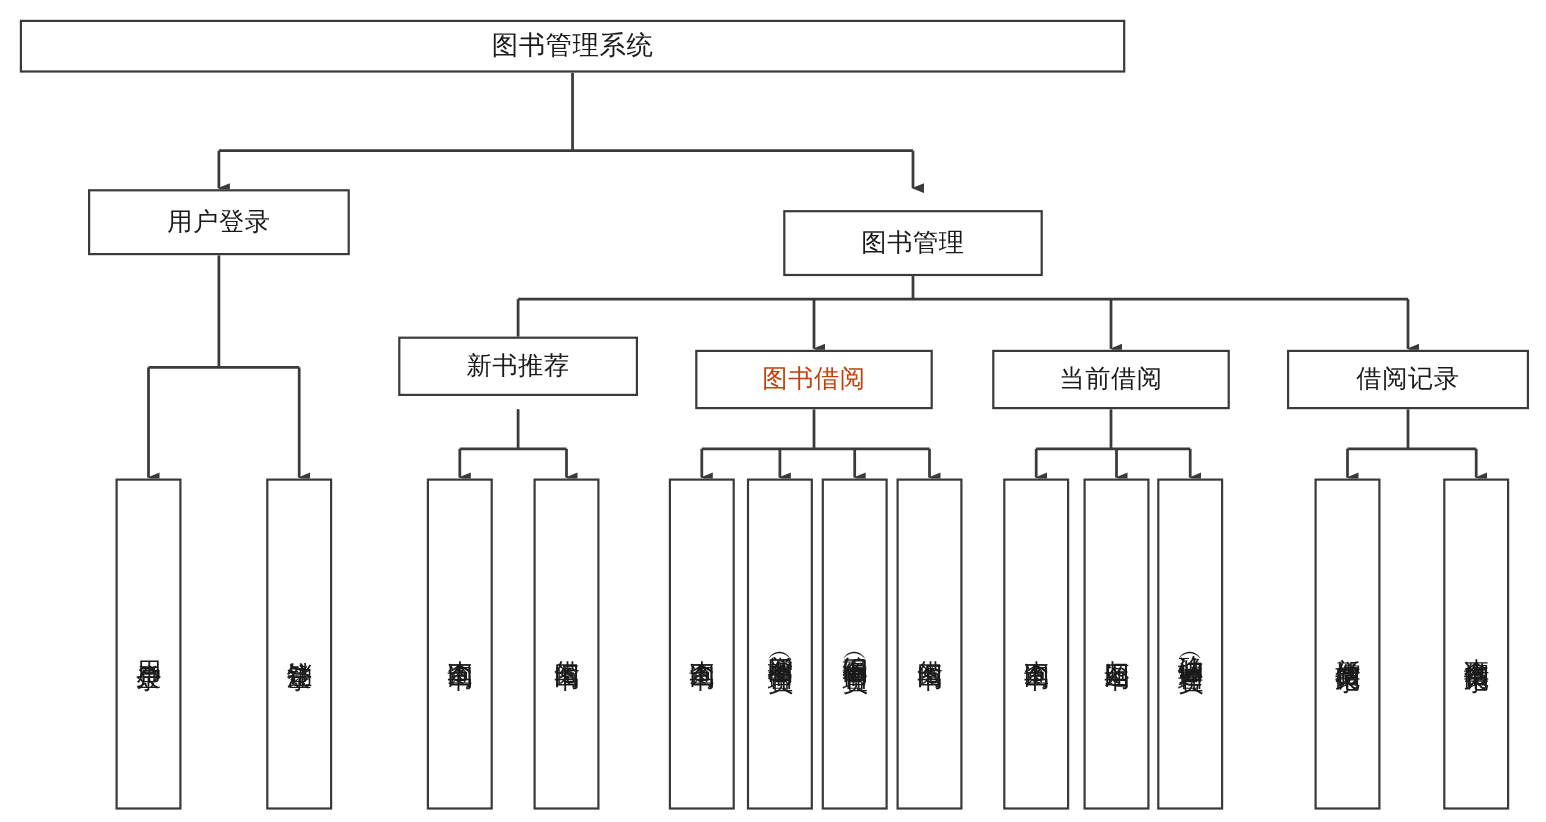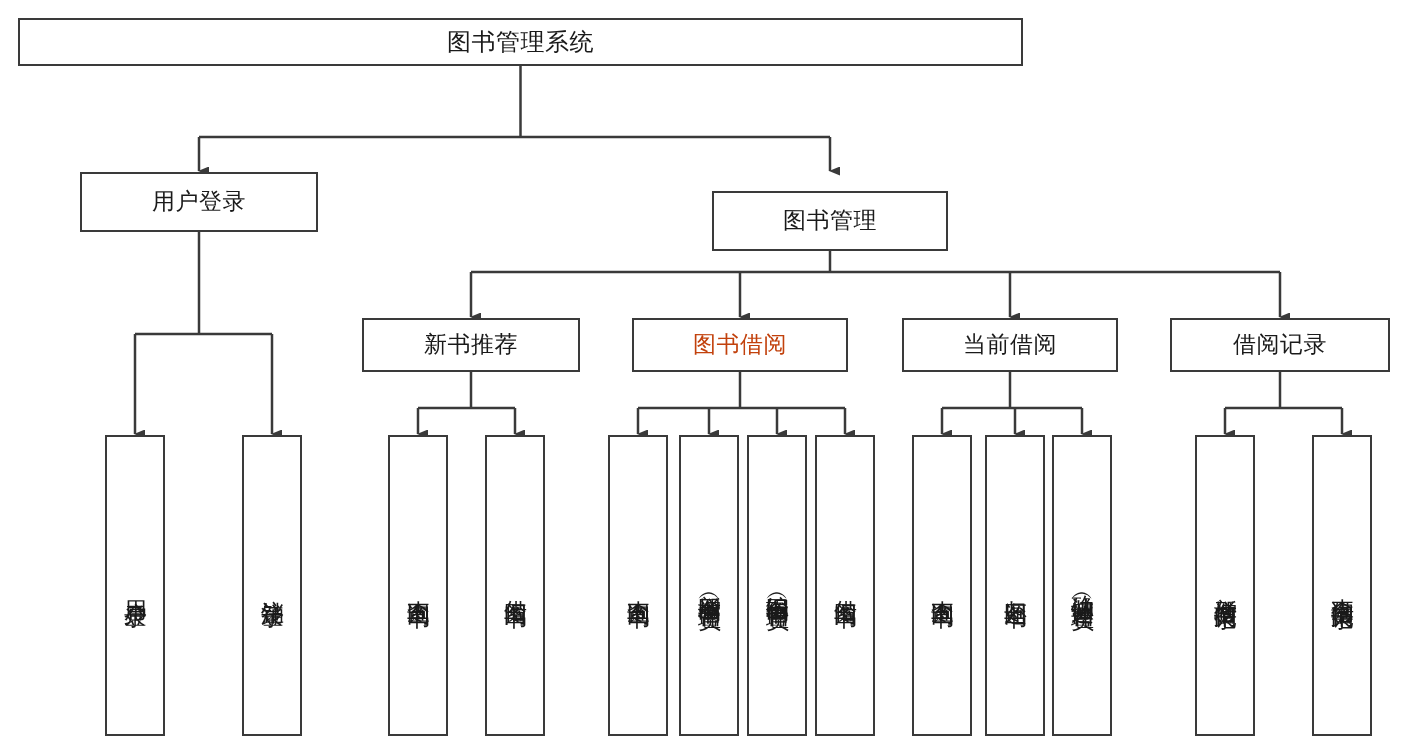--- a/index.html
+++ b/index.html
@@ -113,21 +113,21 @@
   <div id="node-layer">
       <div class="node horizontal level-root" style="left: 18px; top: 18px; width: 1005px; height: 48px; border-color: rgb(58, 58, 58); background: rgb(255, 255, 255); color: rgb(26, 26, 26);">
         <span class="node-label">图书管理系统</span>
       </div>
       <div class="node horizontal level-1" style="left: 80px; top: 172px; width: 238px; height: 60px; border-color: rgb(58, 58, 58); background: rgb(255, 255, 255); color: rgb(26, 26, 26);">
         <span class="node-label">用户登录</span>
       </div>
       <div class="node horizontal level-1" style="left: 712px; top: 172px; width: 236px; height: 60px; border-color: rgb(58, 58, 58); background: rgb(255, 255, 255); color: rgb(26, 26, 26); margin-top: 19px;">
         <span class="node-label">图书管理</span>
       </div>
-      <div class="node horizontal level-2" style="left: 362px; top: 318px; width: 218px; height: 54px; border-color: rgb(58, 58, 58); background: rgb(255, 255, 255); color: rgb(26, 26, 26);">
+      <div class="node horizontal level-2" style="left: 362px; top: 306px; width: 218px; height: 54px; border-color: rgb(58, 58, 58); background: rgb(255, 255, 255); color: rgb(26, 26, 26);">
         <span class="node-label">新书推荐</span>
       </div>
       <div class="node horizontal level-2" style="left: 632px; top: 318px; width: 216px; height: 54px; border-color: rgb(58, 58, 58); background: rgb(255, 255, 255); color: #c2410c;">
         <span class="node-label">图书借阅</span>
       </div>
       <div class="node horizontal level-2" style="left: 902px; top: 318px; width: 216px; height: 54px; border-color: rgb(58, 58, 58); background: rgb(255, 255, 255); color: rgb(26, 26, 26);">
         <span class="node-label">当前借阅</span>
       </div>
       <div class="node horizontal level-2" style="left: 1170px; top: 318px; width: 220px; height: 54px; border-color: rgb(58, 58, 58); background: rgb(255, 255, 255); color: rgb(26, 26, 26);">
         <span class="node-label">借阅记录</span>

